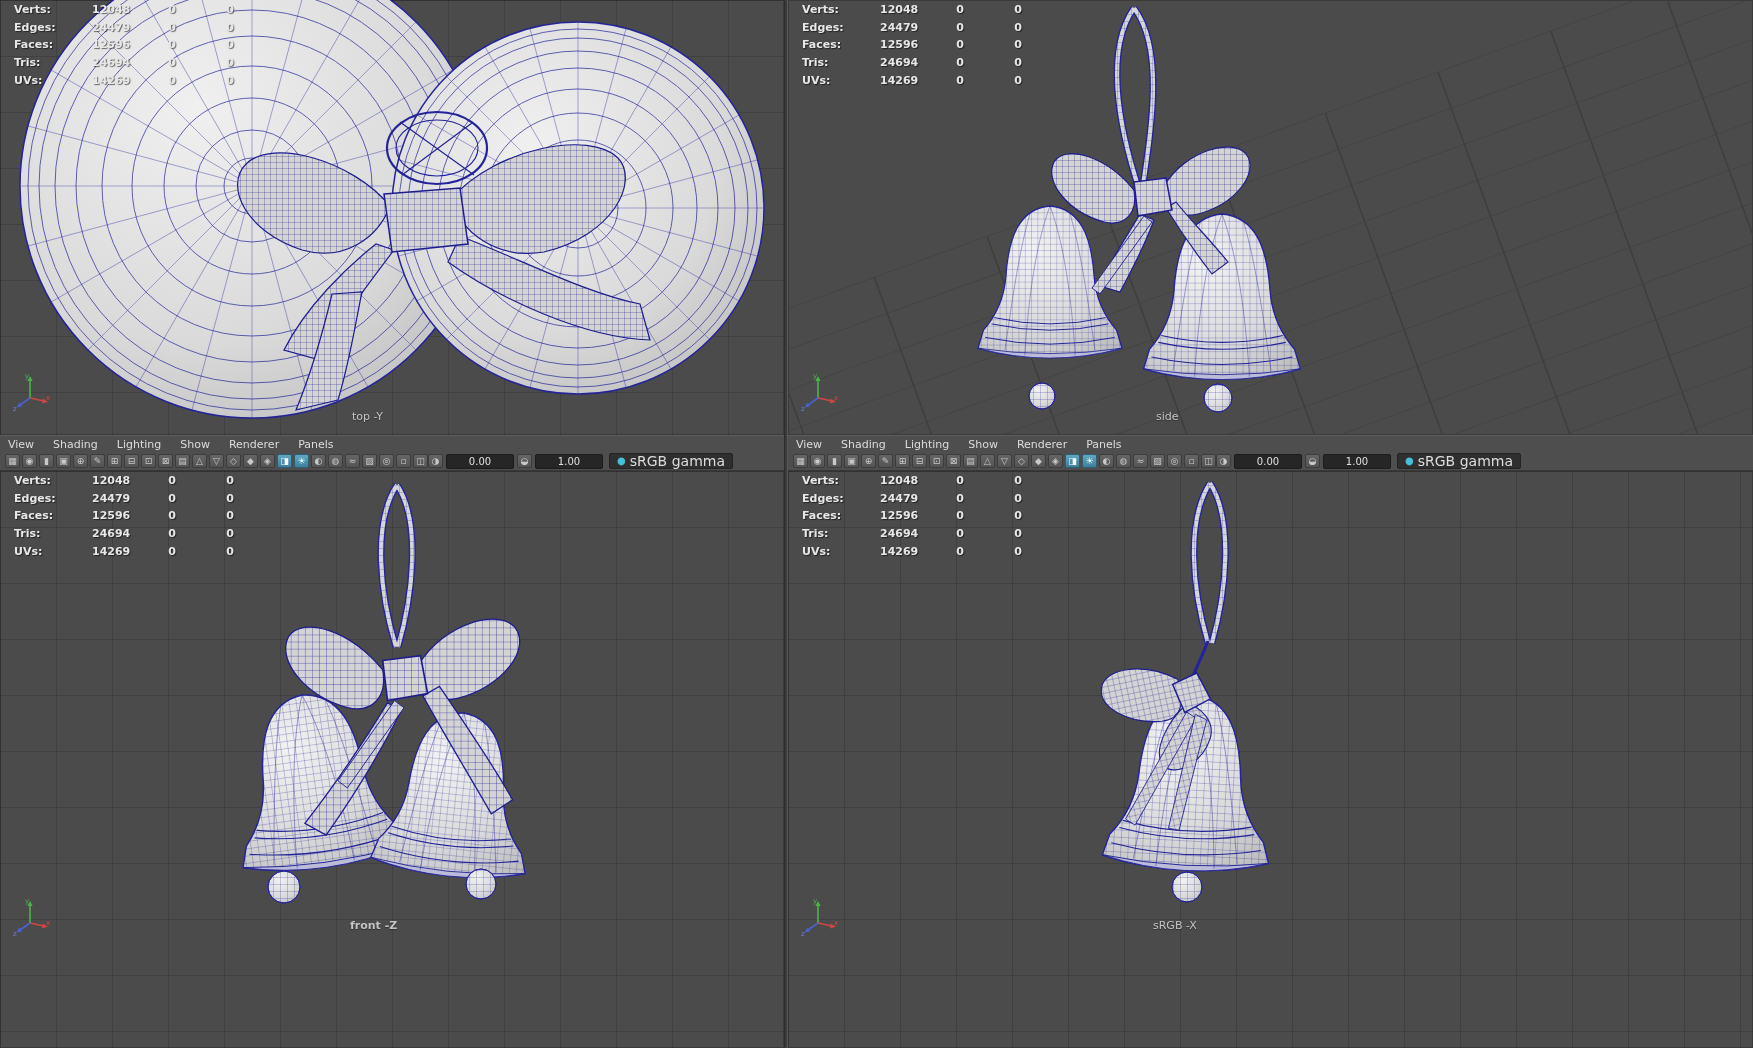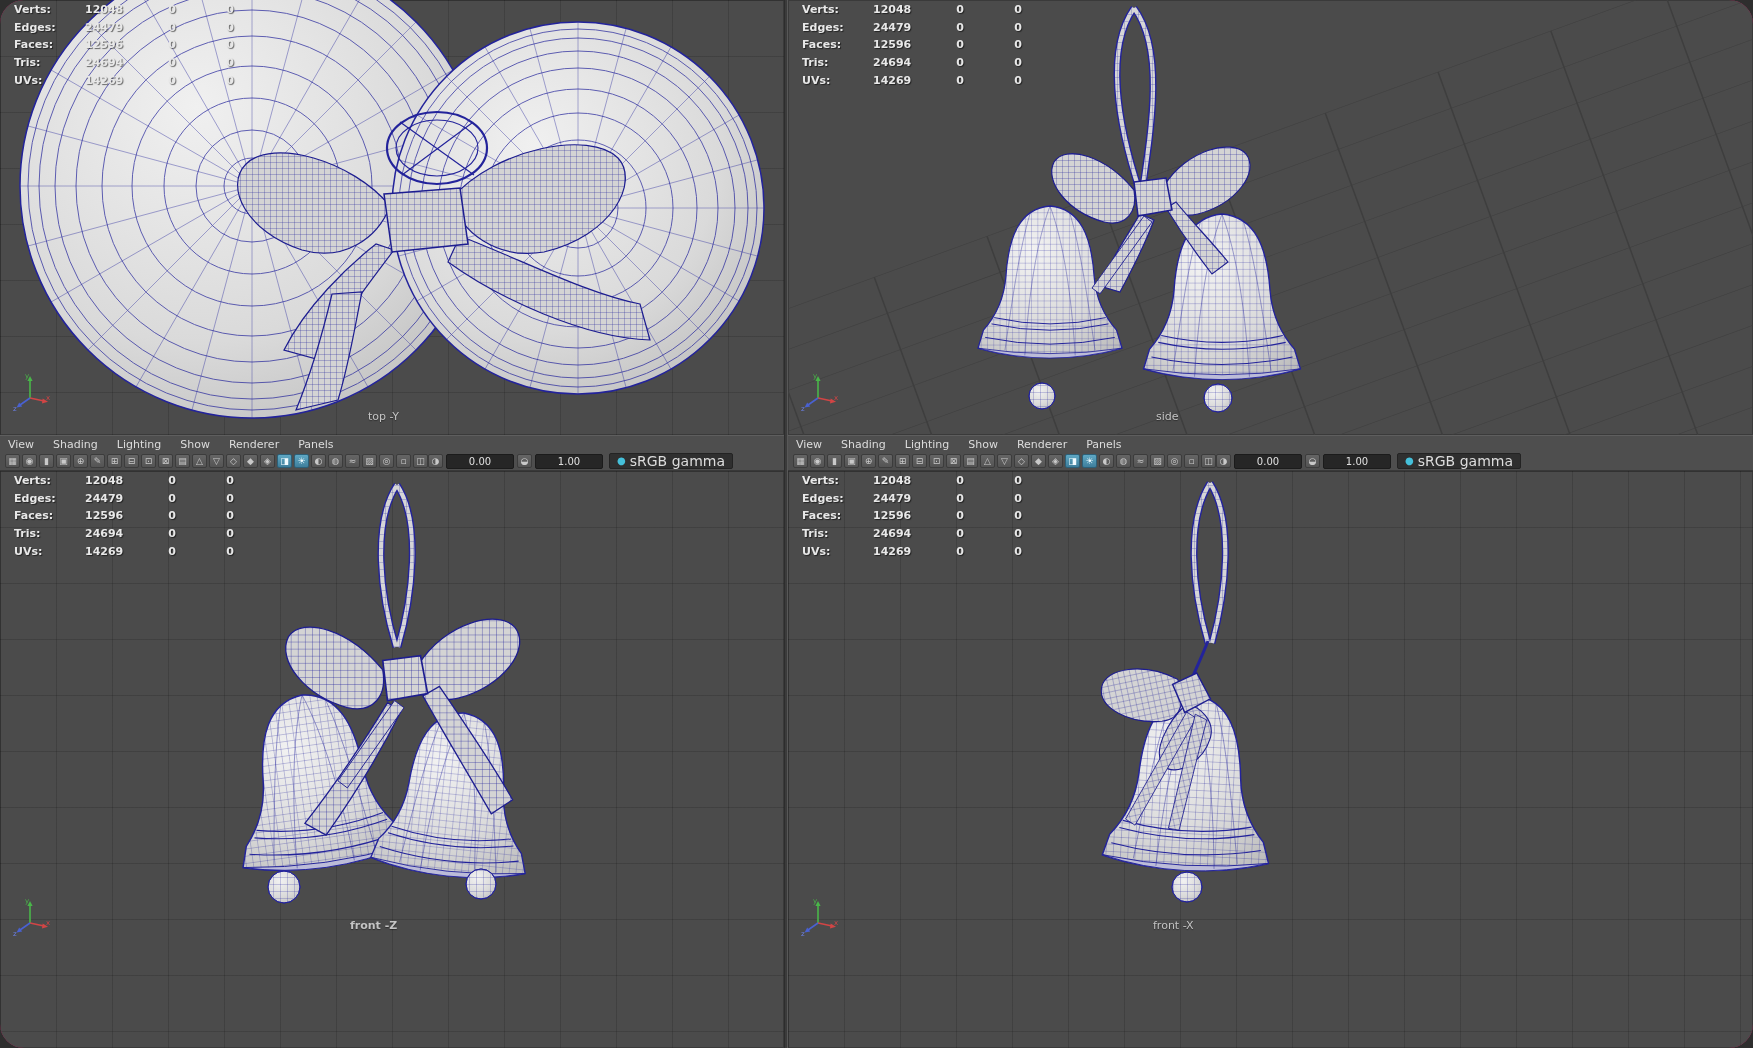--- a/index.html
+++ b/index.html
@@ -1,35 +1,35 @@
 <!DOCTYPE html>
 <html><head>
 <meta charset="utf-8">
 <style>
   html,body{margin:0;padding:0;background:#2e2e2e;}
   #root{position:relative;width:1753px;height:1048px;background:#be185d;overflow:hidden;
-        font-family:"DejaVu Sans",sans-serif;border-radius:24px;}
+        font-family:"DejaVu Sans",sans-serif;}
   .vp{position:absolute;background:#4b4b4b;overflow:hidden;box-shadow:inset 0 0 0 1px rgba(0,0,0,0.22);}
   .vp-grid{background-image:
      repeating-linear-gradient(to right, rgba(0,0,0,0.14) 0px, rgba(0,0,0,0.14) 1px, transparent 1px, transparent 56px),
      repeating-linear-gradient(to bottom, rgba(0,0,0,0.14) 0px, rgba(0,0,0,0.14) 1px, transparent 1px, transparent 56px);}
   .vp-tl{left:0;top:0;width:784px;height:435px;}
   .vp-tr{left:788px;top:0;width:965px;height:435px;}
   .vp-bl{left:0;top:471px;width:784px;height:577px;}
   .vp-br{left:788px;top:471px;width:965px;height:577px;}
   .scene{position:absolute;left:0;top:0;z-index:1;}
   .divider-v{position:absolute;left:784px;top:0;width:4px;height:1048px;background:#3b3b3b;
      border-left:1px solid #2d2d2d;border-right:1px solid #585858;box-sizing:border-box;z-index:6;}
   
   .hud{position:absolute;left:14px;top:1px;width:250px;z-index:4;}
   .hud-row{position:relative;height:17.7px;}
   .hud-row span{position:absolute;top:2px;font-size:11px;font-weight:bold;color:#e8e8e8;
      text-shadow:1px 1px 1px rgba(0,0,0,0.55);white-space:pre;}
   .h-label{left:0;}
-  .h-val{left:71px;}
+  .h-val{left:78px;}
   .h-z1{left:138px;width:24px;text-align:right;}
   .h-z2{left:196px;width:24px;text-align:right;}
   .vp-label{position:absolute;font-size:11px;color:#c4c4c4;z-index:4;text-shadow:0 1px 1px rgba(0,0,0,0.4);}
   .axis{position:absolute;z-index:4;}
   
   .panelstrip{position:absolute;left:0;top:435px;width:1753px;height:36px;background:#4e4e4e;
      border-top:1px solid #5e5e5e;border-bottom:1px solid #383838;box-sizing:border-box;z-index:5;}
   .panelhalf{position:absolute;top:0;height:34px;}
   .ph-left{left:0;width:784px;}
   .ph-right{left:788px;width:965px;}
@@ -169,21 +169,21 @@
         <span class="h-z1">0</span>
         <span class="h-z2">0</span>
       </div>
         <div class="hud-row">
         <span class="h-label">UVs:</span>
         <span class="h-val">14269</span>
         <span class="h-z1">0</span>
         <span class="h-z2">0</span>
       </div>
       </div>
-    <div class="vp-label" style="left:352px;top:410px;margin-left:16px;">top -Y</div>
+    <div class="vp-label" style="left:352px;top:410px;">top -Y</div>
     <svg class="axis" style="left:12px;top:370px;" width="40" height="42" viewBox="0 0 40 42">
       <line x1="18" y1="28" x2="18" y2="10" stroke="#49b649" stroke-width="1.6"></line>
         <path d="M18 6 L15.4 11 L20.6 11 Z" fill="#49b649"></path>
       <line x1="18" y1="28" x2="32" y2="31" stroke="#d24545" stroke-width="1.6"></line>
         <path d="M36 31.8 L30.6 28.6 L30 33.6 Z" fill="#d24545"></path>
       <line x1="18" y1="28" x2="8" y2="35" stroke="#4961d2" stroke-width="1.6"></line>
         <path d="M4.6 37.4 L10.2 36.6 L7.2 32.6 Z" fill="#4961d2"></path>
       <text x="13" y="8" font-size="7" fill="#49b649">y</text>
       <text x="34" y="30" font-size="7" fill="#d24545">x</text>
       <text x="1" y="41" font-size="7" fill="#6b80e8">z</text>
@@ -564,21 +564,21 @@
         <span class="h-z1">0</span>
         <span class="h-z2">0</span>
       </div>
         <div class="hud-row">
         <span class="h-label">UVs:</span>
         <span class="h-val">14269</span>
         <span class="h-z1">0</span>
         <span class="h-z2">0</span>
       </div>
       </div>
-    <div class="vp-label" style="left:365px;top:448px;">front -X</div>
+    <div class="vp-label" style="left:365px;top:448px;">sRGB -X</div>
     <svg class="axis" style="left:12px;top:424px;" width="40" height="42" viewBox="0 0 40 42">
       <line x1="18" y1="28" x2="18" y2="10" stroke="#49b649" stroke-width="1.6"></line>
         <path d="M18 6 L15.4 11 L20.6 11 Z" fill="#49b649"></path>
       <line x1="18" y1="28" x2="32" y2="31" stroke="#d24545" stroke-width="1.6"></line>
         <path d="M36 31.8 L30.6 28.6 L30 33.6 Z" fill="#d24545"></path>
       <line x1="18" y1="28" x2="8" y2="35" stroke="#4961d2" stroke-width="1.6"></line>
         <path d="M4.6 37.4 L10.2 36.6 L7.2 32.6 Z" fill="#4961d2"></path>
       <text x="13" y="8" font-size="7" fill="#49b649">y</text>
       <text x="34" y="30" font-size="7" fill="#d24545">x</text>
       <text x="1" y="41" font-size="7" fill="#6b80e8">z</text>

